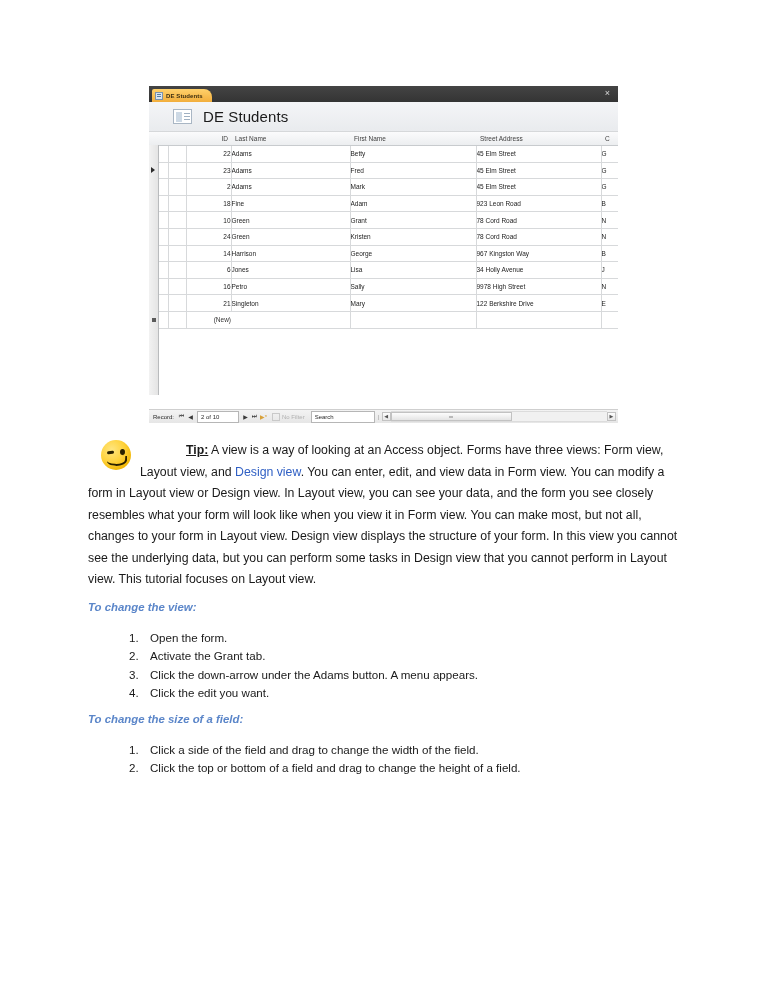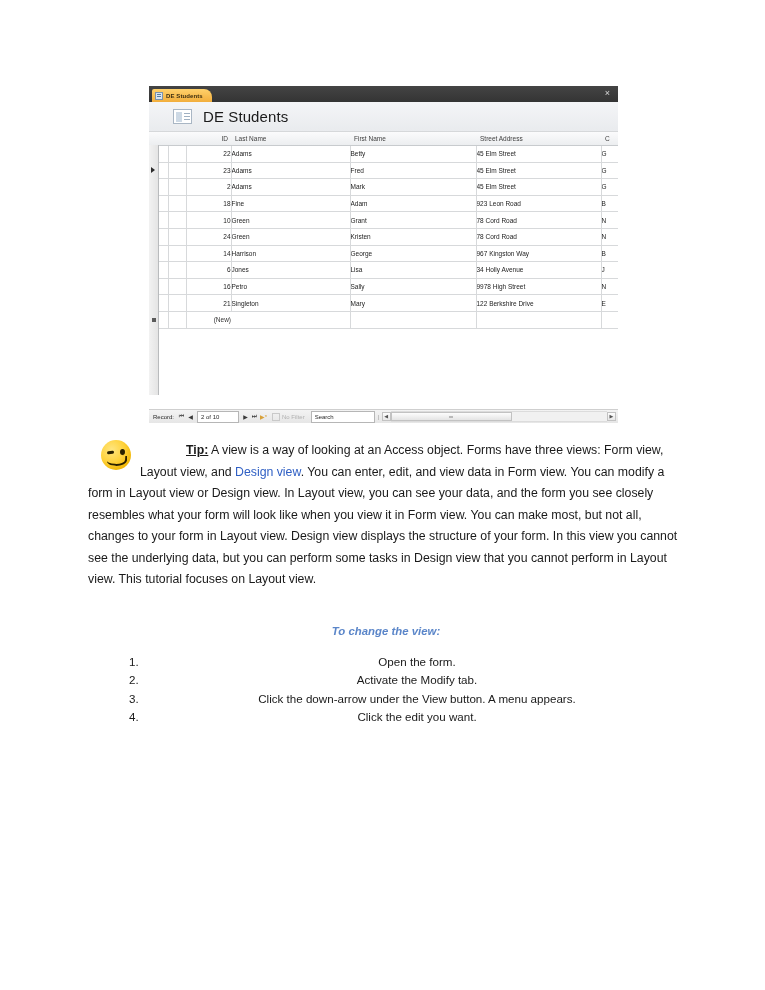--- a/index.html
+++ b/index.html
@@ -398,30 +398,28 @@
     color: #2f5fc4;
     text-decoration: none;
     margin-top: 32px;
   }
 
   h4.sub-head {
     font-size: 11.4px;
     font-style: italic;
     font-weight: bold;
     color: #5b86c9;
-    margin: 34px 0 0 0;
-    text-align: center;
+    margin: 10px 0 0 0;
   }
   ol.steps {
     margin: 16px 0 0 0;
     padding-left: 54px;
     font-size: 11.6px;
     line-height: 18.5px;
     color: #1a1a1a;
-    text-align: center;
   }
   ol.steps li { padding-left: 8px; }
 
   h3.section-head {
     font-size: 13.3px;
     font-weight: bold;
     color: #111;
     margin: 26px 0 0 0;
     letter-spacing: -0.1px;
   }
@@ -627,21 +625,26 @@
         <span class="eye-wink"></span>
         <span class="eye-open"></span>
         <span class="mouth"></span>
       </span>
       <span class="lead-gap"></span><b class="tip-word">Tip:</b><span> A view is a way of looking at an Access object. Forms have three views: Form view, Layout view, and </span><a class="doclink" href="#">Design view</a><span>. You can enter, edit, and view data in Form view. You can modify a form in Layout view or Design view. In Layout view, you can see your data, and the form you see closely resembles what your form will look like when you view it in Form view. You can make most, but not all, changes to your form in Layout view. Design view displays the structure of your form. In this view you cannot see the underlying data, but you can perform some tasks in Design view that you cannot perform in Layout view. This tutorial focuses on Layout view.</span>
     </div>
 
     <h4 class="sub-head">To change the view:</h4>
     <ol class="steps">
       <li>Open the form.</li>
-      <li>Activate the Modify tab.</li>
-      <li>Click the down-arrow under the View button. A menu appears.</li>
+      <li>Activate the Grant tab.</li>
+      <li>Click the down-arrow under the Adams button. A menu appears.</li>
       <li>Click the edit you want.</li>
     </ol>
 
 
+    <h4 class="sub-head">To change the size of a field:</h4>
+    <ol class="steps">
+      <li>Click a side of the field and drag to change the width of the field.</li>
+      <li>Click the top or bottom of a field and drag to change the height of a field.</li>
+    </ol>
   </div>
 
 </div>
 
 </body></html>

